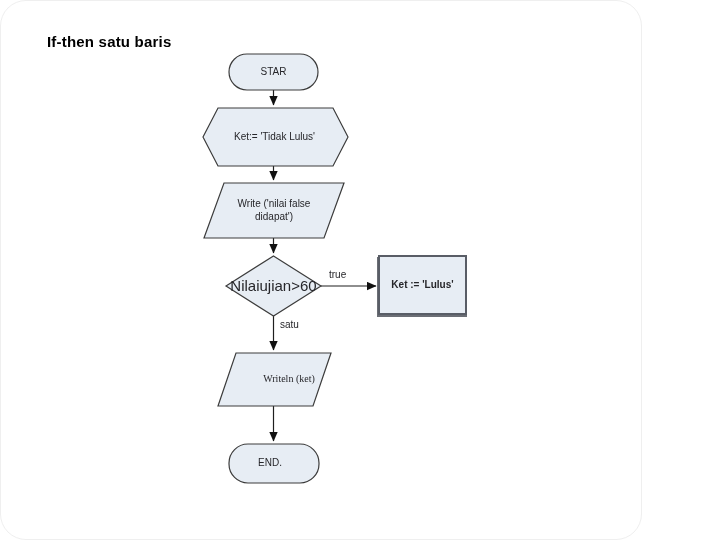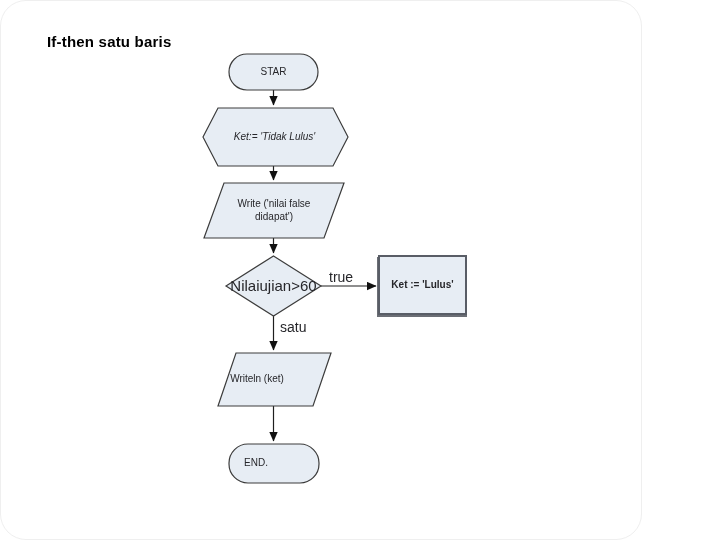--- a/index.html
+++ b/index.html
@@ -58,21 +58,21 @@
     flex-direction: column;
     align-items: center;
     justify-content: center;
     font-size: 10px;
     line-height: 1.25;
     color: #26262a;
   }
   .lbl-decision { font-size: 15px; }
   .edge-lbl {
     position: absolute;
-    font-size: 14px;
+    font-size: 10px;
     color: #26262a;
   }
 </style>
 </head>
 <body>
 
 <div class="slide">
 
   <div class="slide-title">If-then satu baris</div>
 
@@ -101,32 +101,32 @@
     <path class="proc-shadow" d="M377.5,256 L377.5,314.5 L466,314.5"></path>
     <rect class="proc-rect" x="378" y="255" width="87" height="58"></rect>
 
     <polygon class="shape" points="235,352 330,352 312,405 217,405"></polygon>
 
     <rect class="shape" x="228" y="443" width="90" height="39" rx="19" ry="19"></rect>
   </svg>
 
   <div class="lbl" style="left:228px; top:53px; width:89px; height:36px;">STAR</div>
 
-  <div class="lbl" style="left:205px; top:107px; width:137px; height:58px;font-style:italic;">Ket:= 'Tidak Lulus'</div>
+  <div class="lbl" style="left:205px; top:107px; width:137px; height:58px;">Ket:= 'Tidak Lulus'</div>
 
   <div class="lbl" style="left:218px; top:182px; width:110px; height:55px;">
     <span>Write ('nilai false</span>
     <span>didapat')</span>
   </div>
 
   <div class="lbl lbl-decision" style="left:227px; top:255px; width:91px; height:60px;">Nilaiujian&gt;60</div>
 
   <div class="lbl" style="left:378px; top:255px; width:87px; height:58px;font-weight:bold;">Ket := 'Lulus'</div>
 
-  <div class="lbl" style="left:206px; top:352px; width:100px; height:53px;">Writeln (ket)</div>
+  <div class="lbl" style="left:238px; top:352px; width:100px; height:53px;font-family:Liberation Serif, serif;">Writeln (ket)</div>
 
-  <div class="lbl" style="left:210px; top:443px; width:90px; height:39px;">END.</div>
+  <div class="lbl" style="left:224px; top:443px; width:90px; height:39px;">END.</div>
 
   <div class="edge-lbl" style="left:328px; top:268px;">true</div>
 
   <div class="edge-lbl" style="left:279px; top:318px;">satu</div>
 
 </div>
 
 </body></html>

